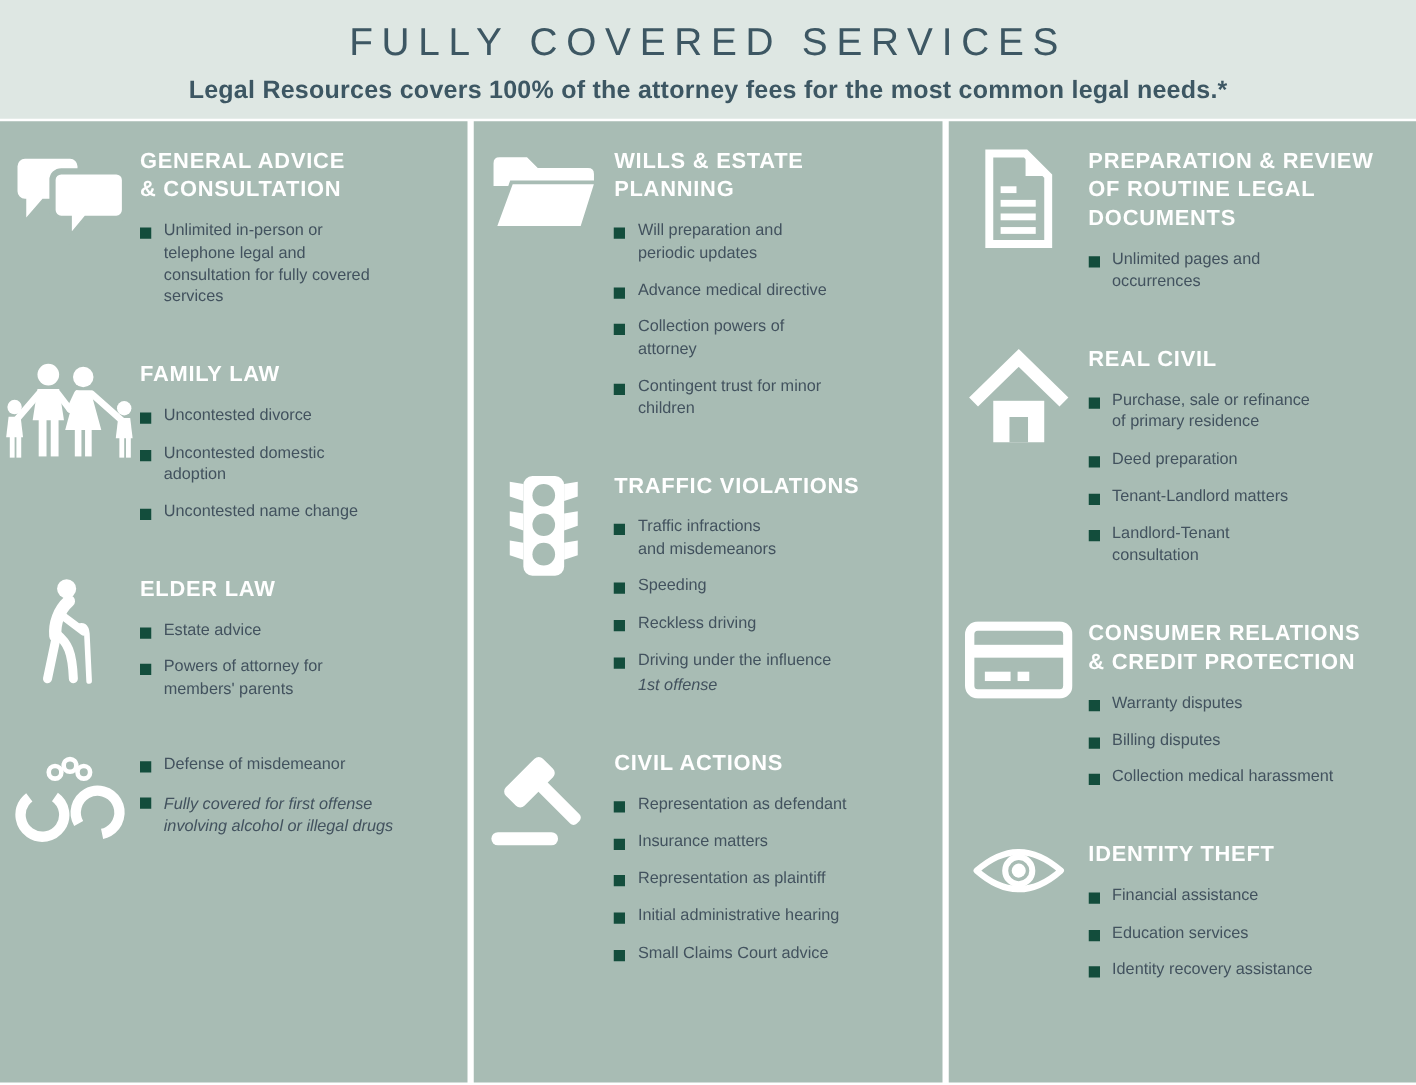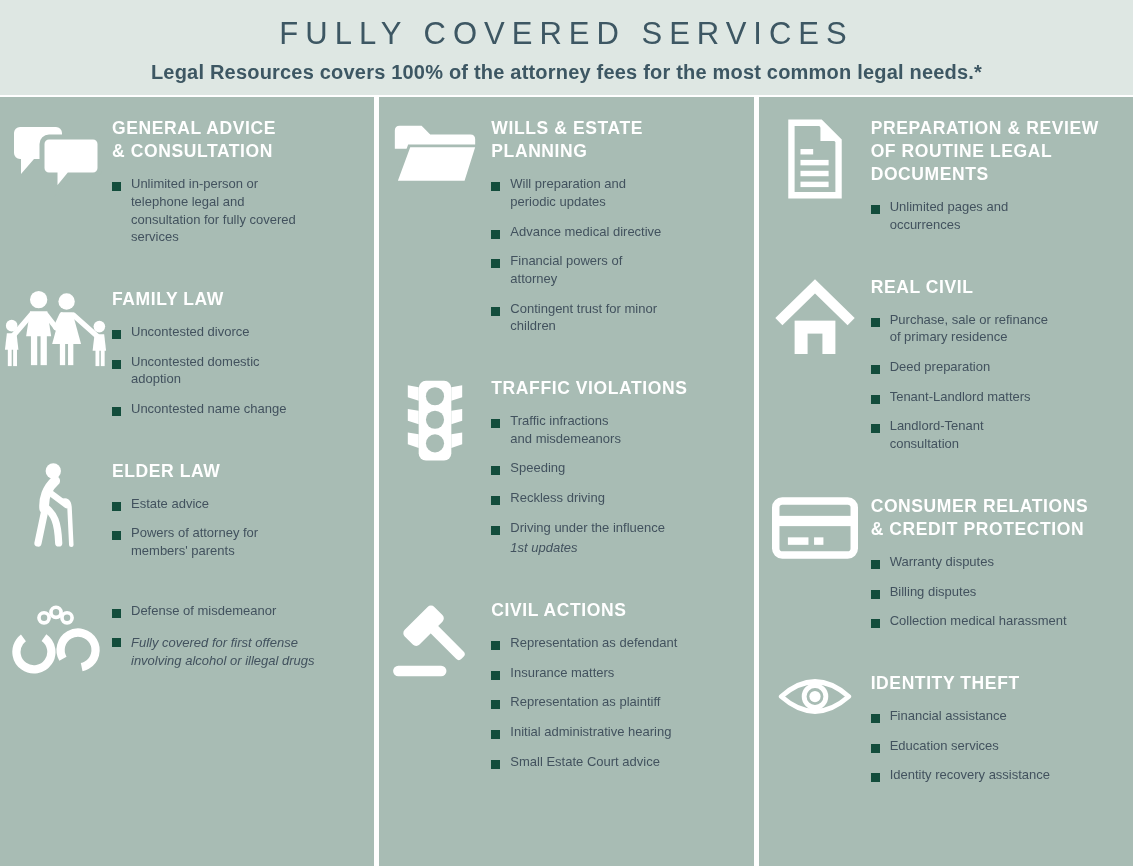--- a/index.html
+++ b/index.html
@@ -215,21 +215,21 @@
   </div>
               <div class="item">
     <span class="bullet"></span>
     <div class="item-body">
       <div class="item-text">Advance medical directive</div>
     </div>
   </div>
               <div class="item">
     <span class="bullet"></span>
     <div class="item-body">
-      <div class="item-text">Financial powers of
+      <div class="item-text">Collection powers of
 attorney</div>
     </div>
   </div>
               <div class="item">
     <span class="bullet"></span>
     <div class="item-body">
       <div class="item-text">Contingent trust for minor
 children</div>
     </div>
   </div>
@@ -274,21 +274,21 @@
               <div class="item">
     <span class="bullet"></span>
     <div class="item-body">
       <div class="item-text">Reckless driving</div>
     </div>
   </div>
               <div class="item">
     <span class="bullet"></span>
     <div class="item-body">
       <div class="item-text">Driving under the influence</div>
-    <div class="note">1st updates</div>
+    <div class="note">1st offense</div>
                 </div>
   </div>
             </div>
     </div>
   </div>
         <div class="section">
     <div class="icon-cell">
             <svg viewBox="0 0 92 84" width="88" height="80" xmlns="http://www.w3.org/2000/svg">
     <g fill="#fff">
       <rect x="12" y="15" width="44" height="22" rx="5" transform="rotate(-45 34 26)"></rect>
@@ -320,21 +320,21 @@
   </div>
               <div class="item">
     <span class="bullet"></span>
     <div class="item-body">
       <div class="item-text">Initial administrative hearing</div>
     </div>
   </div>
               <div class="item">
     <span class="bullet"></span>
     <div class="item-body">
-      <div class="item-text">Small Estate Court advice</div>
+      <div class="item-text">Small Claims Court advice</div>
     </div>
   </div>
             </div>
     </div>
   </div>
       </div>
       <div class="column">
         <div class="section">
     <div class="icon-cell">
             <svg viewBox="0 0 64 88" width="58" height="80" xmlns="http://www.w3.org/2000/svg">

